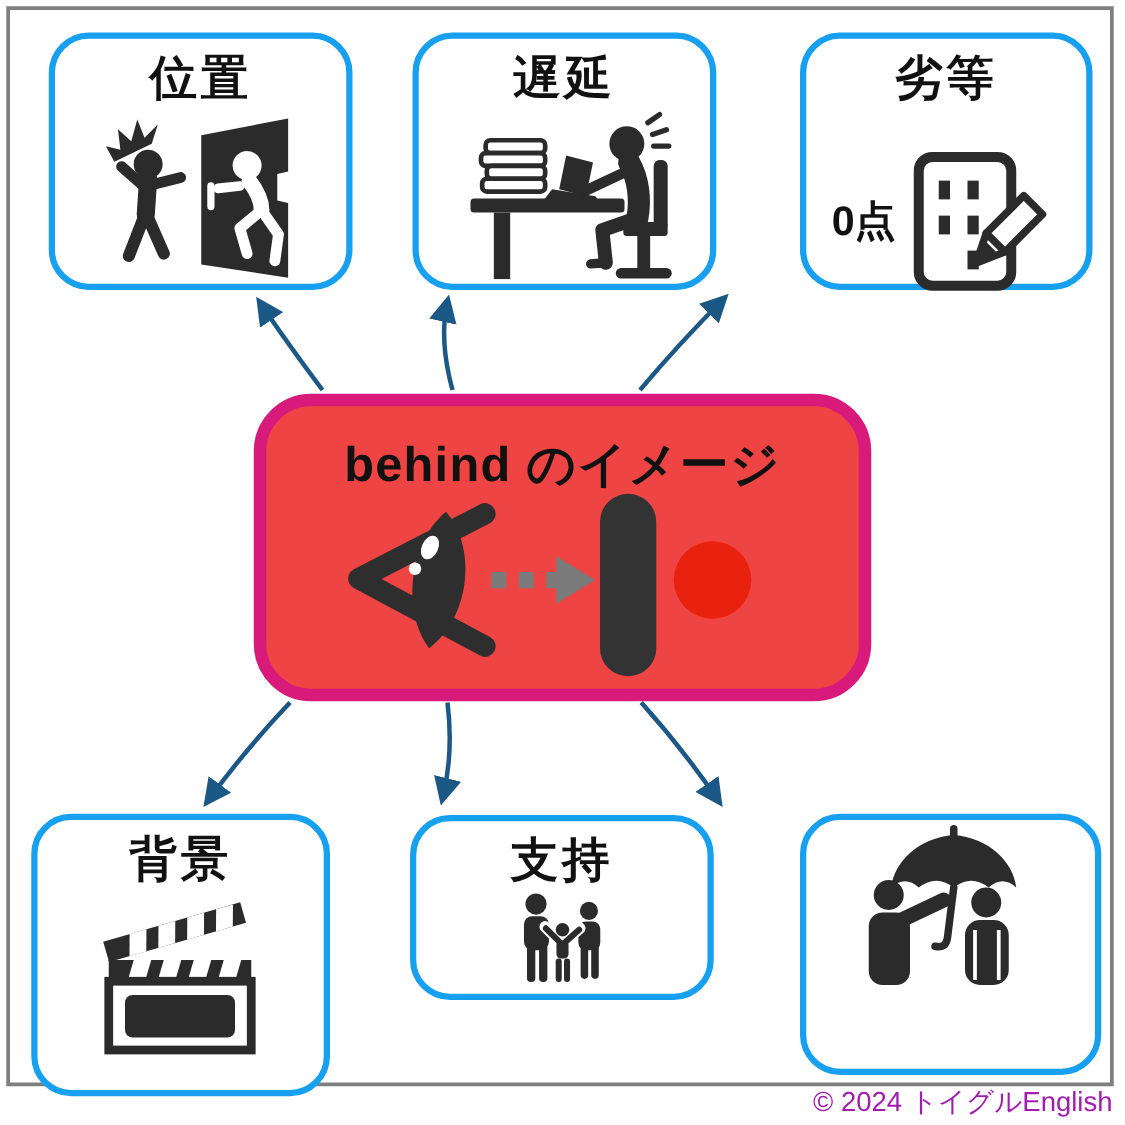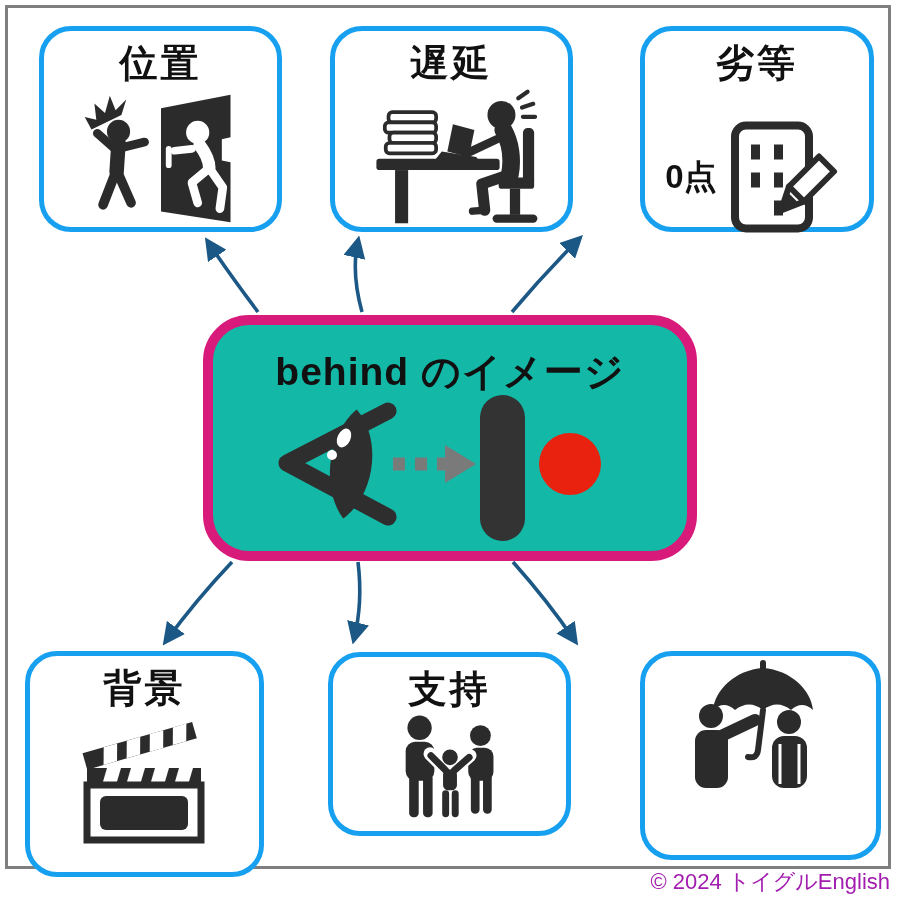--- a/index.html
+++ b/index.html
@@ -22,31 +22,31 @@
     position:absolute; background:#fff;
     border:5px solid #18a0f0; border-radius:32px;
     display:flex; flex-direction:column; align-items:center;text-align:right;
   }
   .node-label { font-size:38px; font-weight:bold; letter-spacing:3px; margin-top:12px; line-height:1.1; }
 
   .n1 { left:39px;  top:26px;  width:243px; height:206px; }
   .n2 { left:330px; top:26px;  width:243px; height:206px; }
   .n3 { left:640px; top:26px;  width:234px; height:206px;gap:30px; }
   .n4 { left:25px;  top:651px; width:239px; height:226px; }
-  .n5 { left:328px; top:652px; width:243px; height:184px; }
+  .n5 { left:328px; top:652px; width:243px; height:148px; }
   .n6 { left:640px; top:651px; width:241px; height:209px; }
 
   .node svg.pict { margin-top:2px; }
 
   .n3-row { display:flex; align-items:center; gap:10px; margin-top:4px; }
   .score-text { font-size:33px; font-weight:bold; }
 
   .center-box {
     position:absolute; left:203px; top:315px; width:494px; height:246px;
-    background:#14b8a6; border:10px solid #d81b7b; border-radius:46px;
+    background:#ef4444; border:10px solid #d81b7b; border-radius:46px;
   }
   .center-title {
     text-align:center; font-size:39px; font-weight:bold; margin-top:20px; letter-spacing:1px;
   }
   .center-icon { position:absolute; left:27px; top:62px; }
 
   .copyright {
     position:absolute; right:10px; bottom:3px;
     font-size:22px; color:#a21caf;
   }

